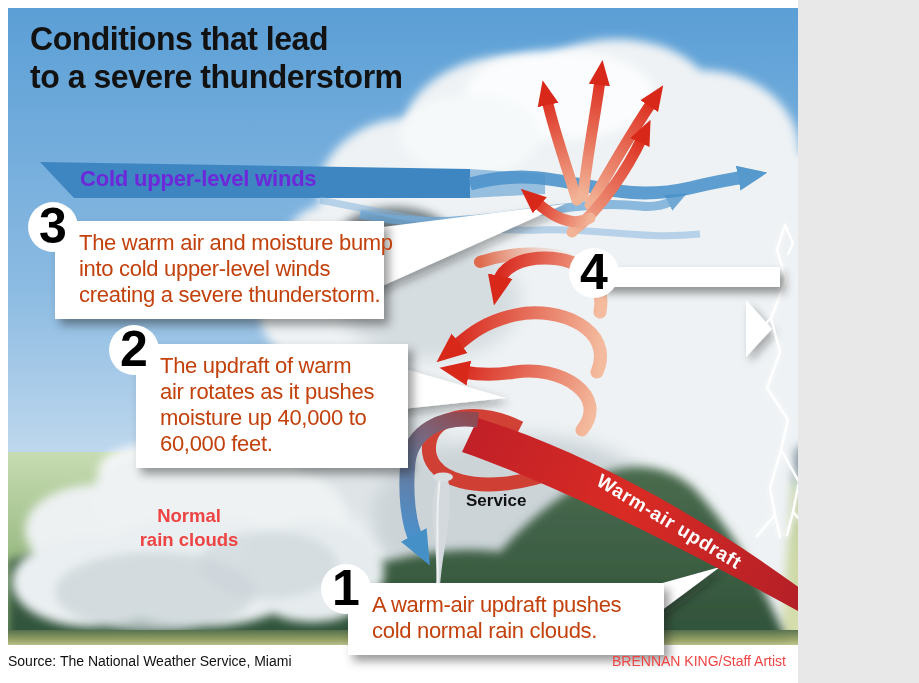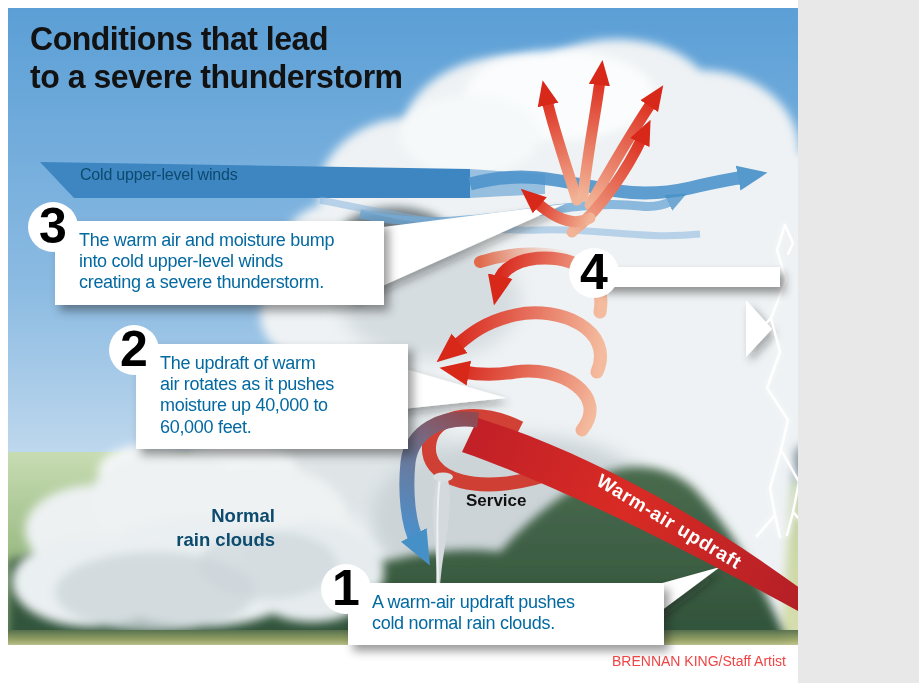--- a/index.html
+++ b/index.html
@@ -2,33 +2,33 @@
 <html style="--wind-blue: #3e86c2; --warm-red: #d92b24; --sky-top: #5b9fd6; --hill-green: #3c5f44; --land-green: #ccd8a6; --title-ink: #121212;"><head>
 <meta charset="utf-8">
 <style>
   html,body{margin:0;padding:0;background:#e8e8e8}
   .canvas{position:relative;width:798px;height:683px;background:#ffffff;overflow:hidden;
           font-family:"Liberation Sans",sans-serif;}
   .art{position:absolute;left:8px;top:8px;width:903px;height:637px;display:block}
   .title{position:absolute;left:30px;top:20px;font-size:33px;font-weight:bold;line-height:1.16;
          letter-spacing:-0.5px;color:var(--title-ink,#121212);white-space:pre-line;
          transform:scaleX(.97);transform-origin:0 0;margin:0}
-  .windlabel{position:absolute;left:80px;top:166px;font-size:16px;font-weight:normal;color:#0c4a6e;
+  .windlabel{position:absolute;left:80px;top:166px;font-size:22px;font-weight:bold;color:#6d28d9;
          letter-spacing:-0.2px}
   .callout{position:absolute;background:#fff;box-shadow:5px 6px 9px rgba(30,30,30,.45);
          padding:9px 8px 11px 24px}
   .callout .num{position:absolute;left:-27px;top:-19px;width:50px;height:50px;border-radius:50%;
          background:#fff;color:#000;font-size:50px;font-weight:bold;text-align:center;line-height:48px}
-  .callout .txt{font-size:18px;line-height:1.18;color:#0369a1;white-space:pre;letter-spacing:-0.3px}
+  .callout .txt{font-size:22px;line-height:1.18;color:#c2410c;white-space:pre;letter-spacing:-0.3px}
   #box1{left:348px;top:583px;width:284px}
   #box2{left:136px;top:344px;width:240px}
   #box3{left:55px;top:221px;width:297px}
   #box4{left:596px;top:267px;width:152px}
-  .label-clouds{position:absolute;left:103px;top:504px;width:172px;text-align:right;font-size:18.5px;
-         font-weight:bold;color:#0c4a6e;white-space:pre-line;line-height:1.3}
+  .label-clouds{position:absolute;left:103px;top:504px;width:172px;text-align:center;font-size:18.5px;
+         font-weight:bold;color:#ef4444;white-space:pre-line;line-height:1.3}
   .label-tornado{position:absolute;left:466px;top:491px;font-size:17px;font-weight:bold;color:#111}
   .label-warm{position:absolute;left:604px;top:470px;font-size:19px;font-weight:bold;color:#fff;
          letter-spacing:.8px;transform:rotate(31deg);transform-origin:0 0;white-space:nowrap}
   .label-land{position:absolute;left:815px;top:544px;font-size:19px;color:#2a2a2a}
   .src{position:absolute;left:8px;top:653px;font-size:14px;color:#111}
   .credit{position:absolute;right:12px;top:653px;font-size:14px;color:#ef4444}
 </style>
 </head>
 <body>
 
@@ -264,14 +264,15 @@
     <span class="txt">A warm-air updraft pushes
 cold normal rain clouds.</span>
   </div>
 
   <div class="label-clouds">Normal
 rain clouds</div>
   <div class="label-tornado">Service</div>
   <div class="label-warm">Warm-air updraft</div>
   <div class="label-land">Land</div>
 
+  <div class="src">Source: The National Weather Service, Miami</div>
   <div class="credit">BRENNAN KING/Staff Artist</div>
 </div>
 
 </body></html>

